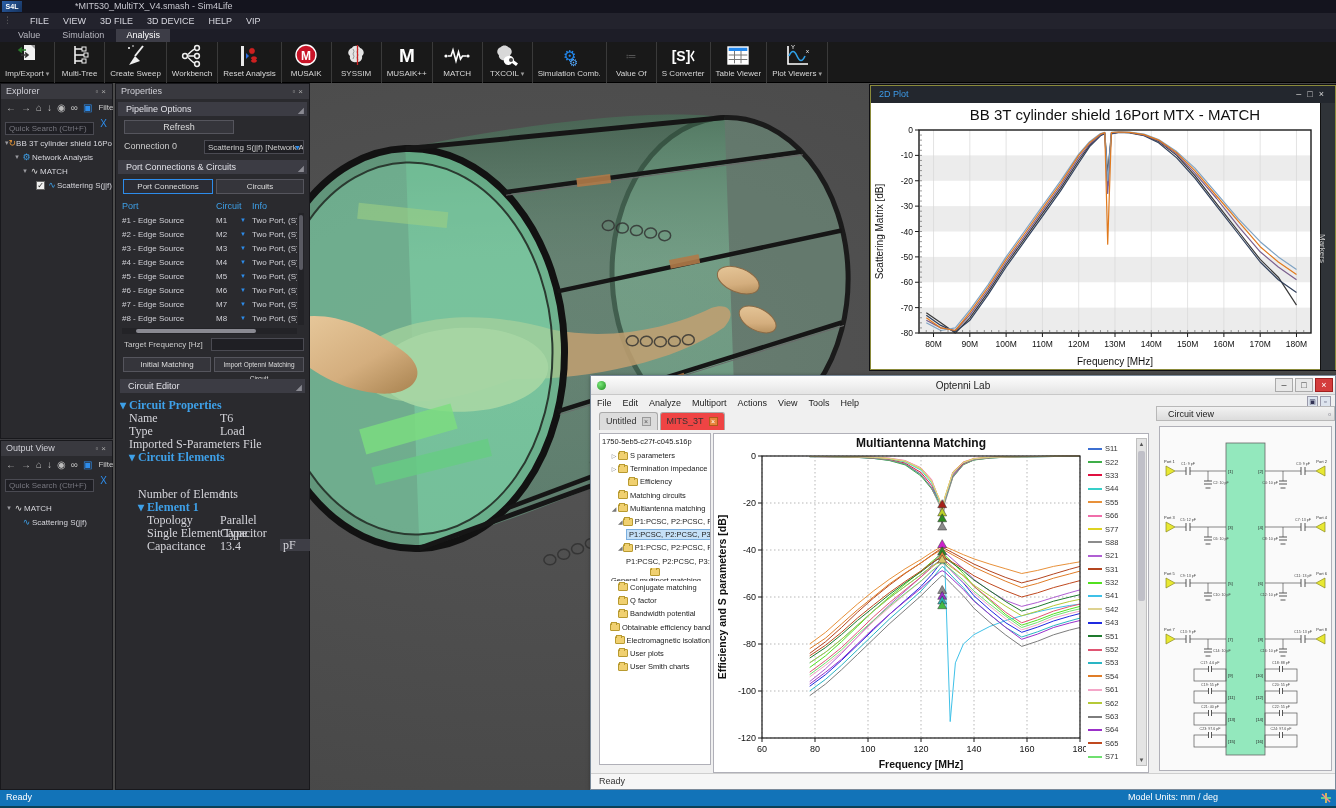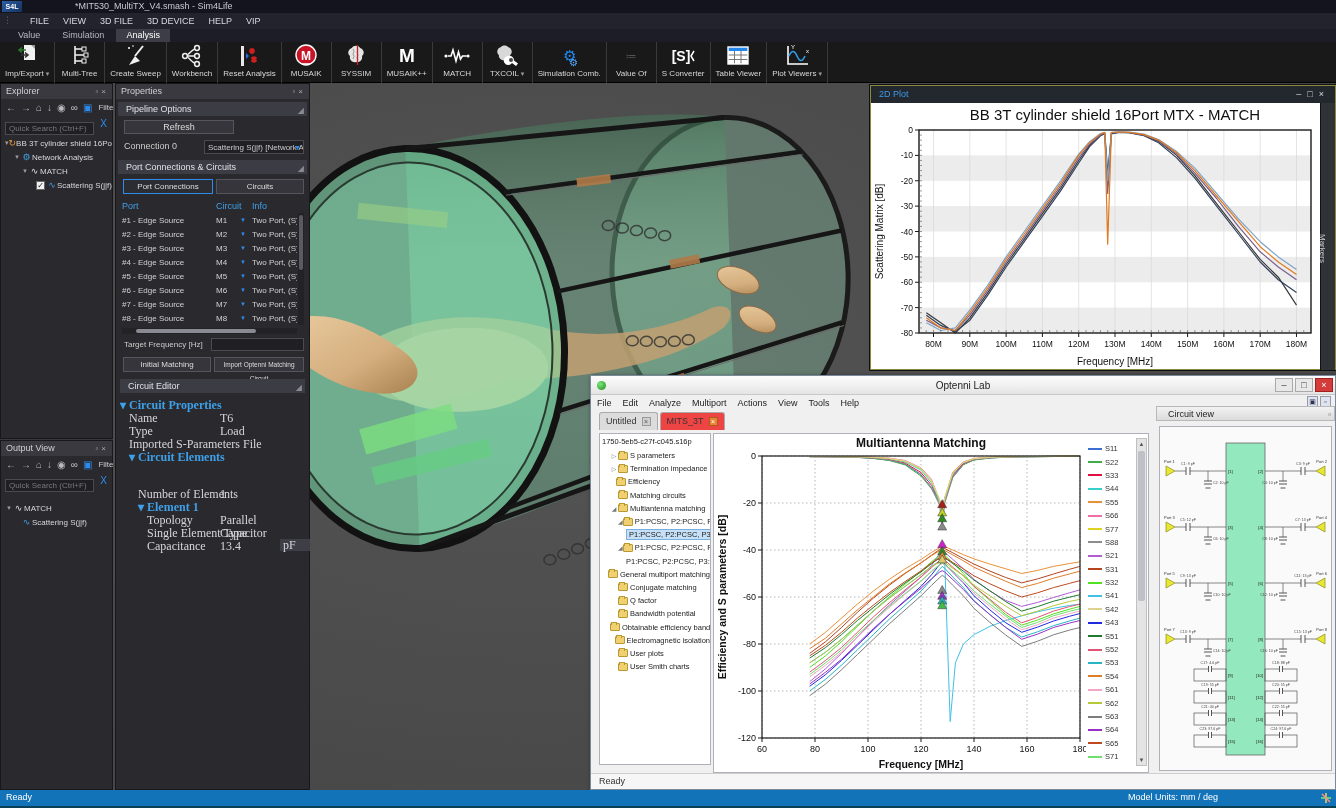--- a/index.html
+++ b/index.html
@@ -786,21 +786,21 @@
           <div class="otrow" style="padding-left: 10px;">
             <span class="exp">▷</span>
             <span class="folder"></span>
             <span>S parameters</span>
           </div>
           <div class="otrow" style="padding-left: 10px;">
             <span class="exp">▷</span>
             <span class="folder"></span>
             <span>Termination impedance</span>
           </div>
-          <div class="otrow" style="padding-left: 8px;">
+          <div class="otrow" style="padding-left: 20px;">
             <span class="exp"></span>
             <span class="folder"></span>
             <span>Efficiency</span>
           </div>
           <div class="otrow" style="padding-left: 10px;">
             <span class="exp"></span>
             <span class="folder"></span>
             <span>Matching circuits</span>
           </div>
           <div class="otrow" style="padding-left: 10px;">
@@ -819,21 +819,21 @@
           </div>
           <div class="otrow" style="padding-left: 18px;">
             <span class="exp">◢</span>
             <span class="folder"></span>
             <span>P1:PCSC, P2:PCSC, P3...</span>
           </div>
           <div class="otrow" style="padding-left: 26px;">
             <span class="exp"></span>
             <span>P1:PCSC, P2:PCSC, P3:...</span>
           </div>
-          <div class="otrow" style="padding-left: 2px;">
+          <div class="otrow" style="padding-left: 2px; flex-direction: column;">
             <span class="exp"></span>
             <span class="folder"></span>
             <span>General multiport matching</span>
           </div>
           <div class="otrow" style="padding-left: 10px;">
             <span class="exp"></span>
             <span class="folder"></span>
             <span>Conjugate matching</span>
           </div>
           <div class="otrow" style="padding-left: 10px;">

